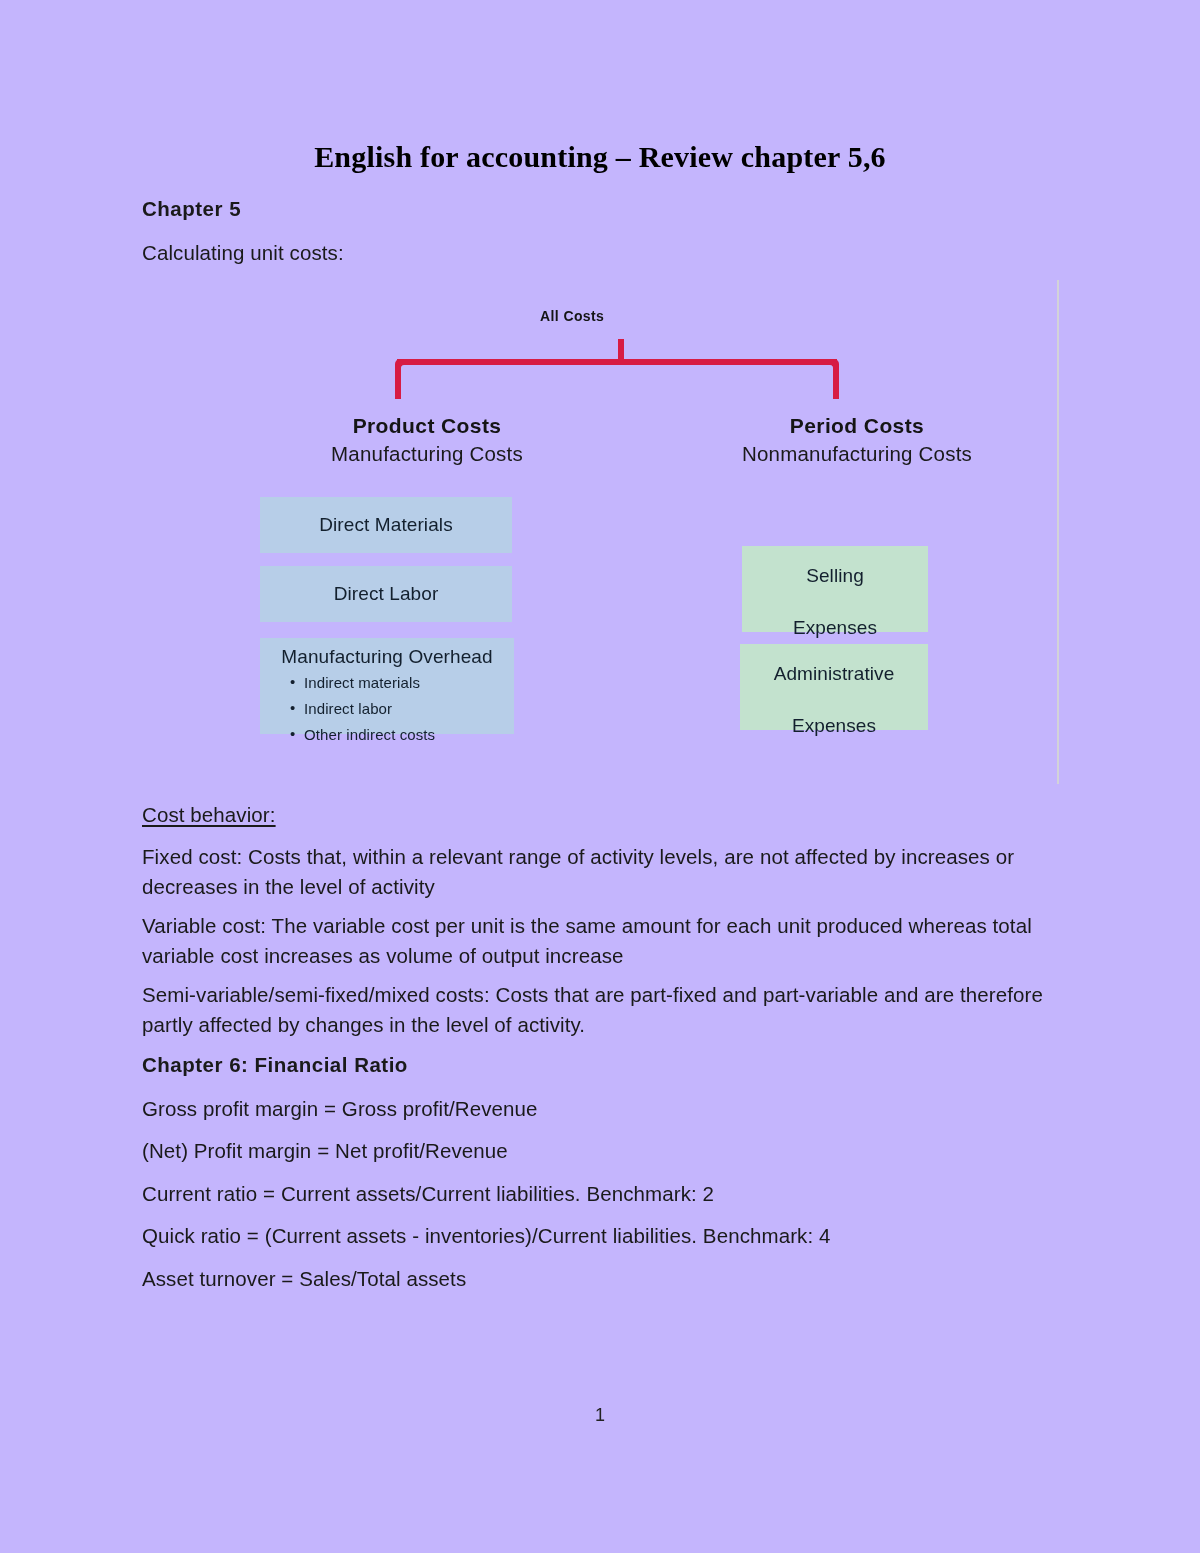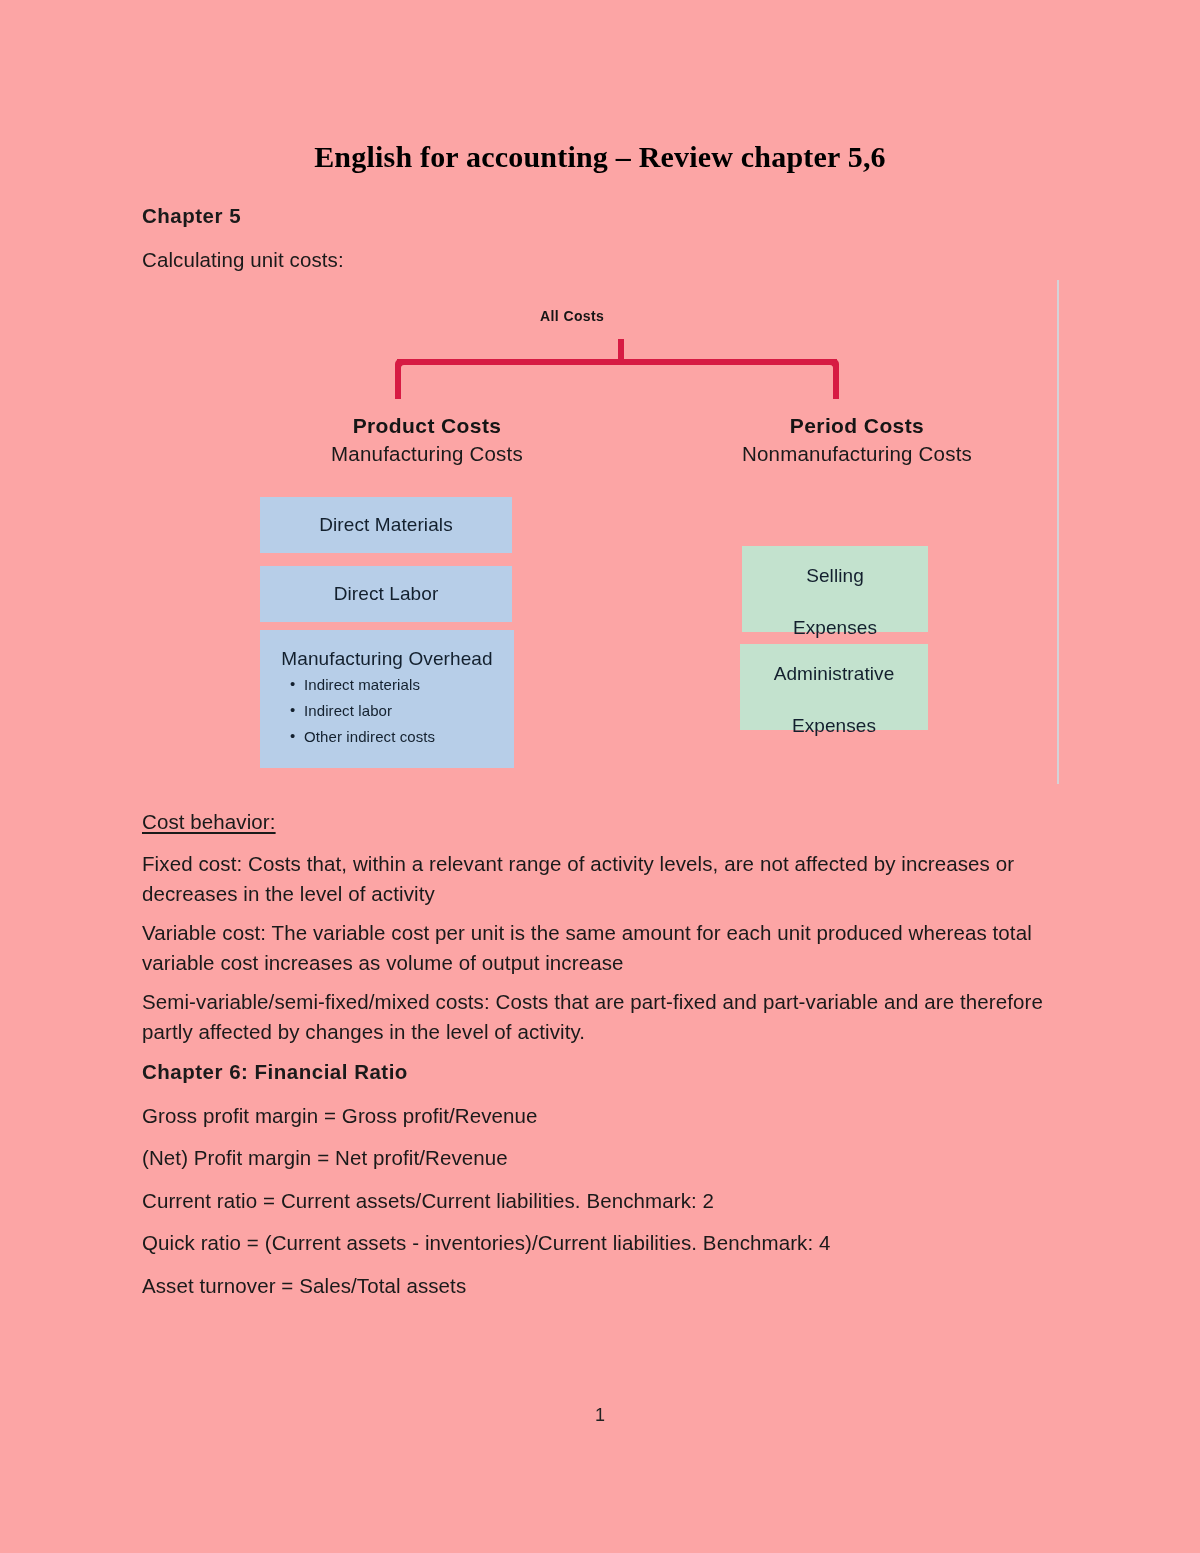--- a/index.html
+++ b/index.html
@@ -9,21 +9,21 @@
     background: #ffffff;
   }
   body {
     font-family: "Liberation Sans", sans-serif;
     color: #000000;
   }
   .page {
     position: relative;
     width: 1200px;
     height: 1553px;
-    background: #fca5a5;
+    background: #c4b5fd;
     overflow: hidden;
   }
 
   
   .doc-title {
     position: absolute;
     left: 0;
     top: 140px;
     width: 1200px;
     text-align: center;
@@ -37,21 +37,20 @@
   
   .body-text {
     position: absolute;
     left: 142px;
     width: 912px;
     font-family: "Liberation Sans", sans-serif;
     font-size: 20.5px;
     line-height: 30px;
     color: #1a1a1a;
     letter-spacing: 0.1px;
-    margin-top: 7px;
   }
   .heading-text {
     font-weight: bold;
     letter-spacing: 0.5px;
   }
   .underline-text {
     text-decoration: underline;
     text-underline-offset: 3px;
   }
 
@@ -179,21 +178,21 @@
   .box-blue  { background: #b7cee8; }
   .box-green { background: #c3e2ce; }
   .box-center {
     display: flex;
     align-items: center;
     justify-content: center;
     text-align: center;
   }
   .box-dm { left: 118px; top: 221px; width: 252px; height: 56px; }
   .box-dl { left: 118px; top: 290px; width: 252px; height: 56px; }
-  .box-mo { left: 118px; top: 354px; width: 254px; height: 138px; padding: 16px 0 0 0; }
+  .box-mo { left: 118px; top: 362px; width: 254px; height: 96px; padding: 6px 0 0 0; }
   .box-mo .mo-title {
     display: block;
     text-align: center;
     font-size: 19px;
     line-height: 26px;
     color: #13202e;
   }
   .box-mo ul {
     list-style: none;
     margin: 0;

